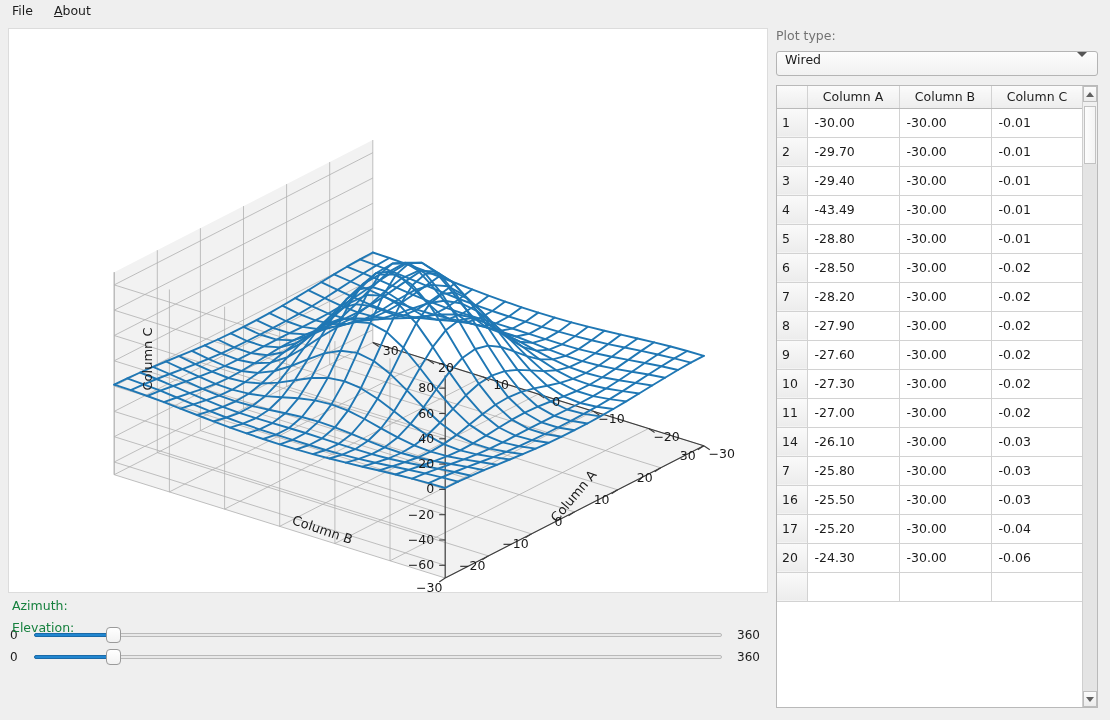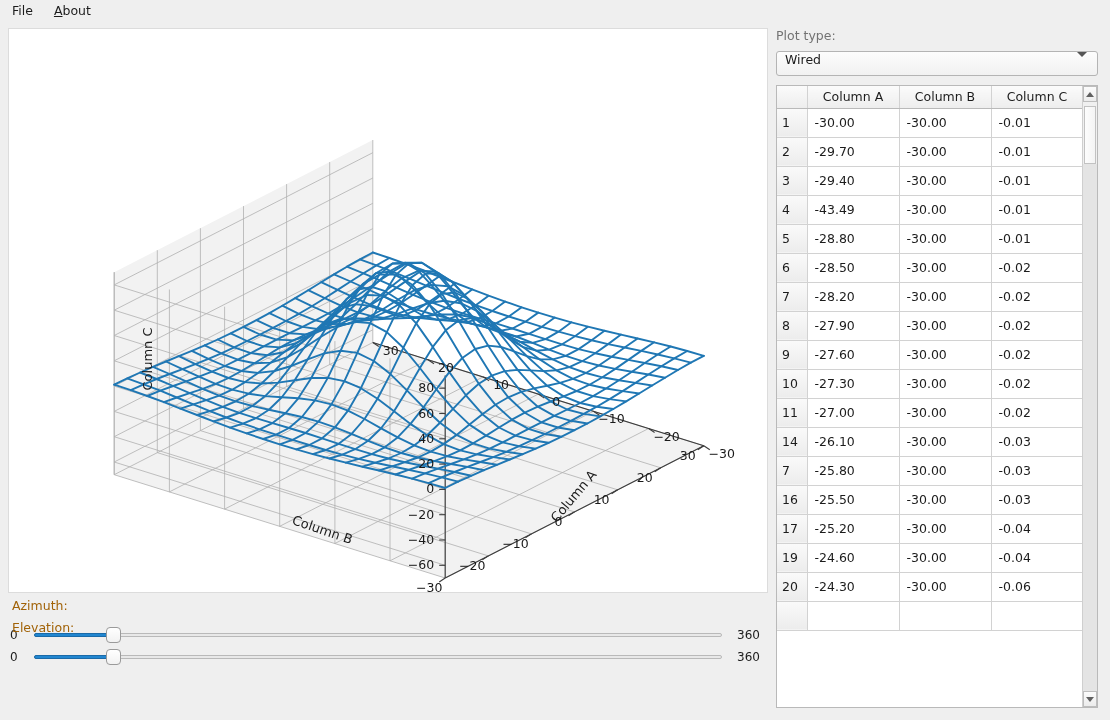--- a/index.html
+++ b/index.html
@@ -35,21 +35,21 @@
     box-sizing: border-box;
     overflow: hidden;
   }
   #plot-svg { display: block; }
 
   
   .slider-block { position: absolute; left: 0; width: 768px; }
   #azimuth-block { top: 598px; }
   #elevation-block { top: 620px; }
   .slider-label {
-    font-size: 12.5px; color: #a16207;
+    font-size: 12.5px; color: #15803d;
     margin-left: 12px; line-height: 16px;
   }
   .slider-row {
     display: flex; align-items: center;
     margin-top: 12px; padding-left: 10px; padding-right: 8px;
   }
   .slider-end {
     font-size: 12px; color: #1c1c1c;
     width: 24px; flex: 0 0 auto;
   }
@@ -512,26 +512,20 @@
                 <td class="data-cell">-30.00</td>
                 <td class="data-cell">-0.03</td>
               </tr>
               <tr>
                 <td class="row-index">17</td>
                 <td class="data-cell">-25.20</td>
                 <td class="data-cell">-30.00</td>
                 <td class="data-cell">-0.04</td>
               </tr>
               <tr>
-                <td class="row-index">19</td>
-                <td class="data-cell">-24.60</td>
-                <td class="data-cell">-30.00</td>
-                <td class="data-cell">-0.04</td>
-              </tr>
-              <tr>
                 <td class="row-index">20</td>
                 <td class="data-cell">-24.30</td>
                 <td class="data-cell">-30.00</td>
                 <td class="data-cell">-0.06</td>
               </tr>
               <tr>
                 <td class="row-index"></td>
                 <td class="data-cell"></td>
                 <td class="data-cell"></td>
                 <td class="data-cell"></td>

